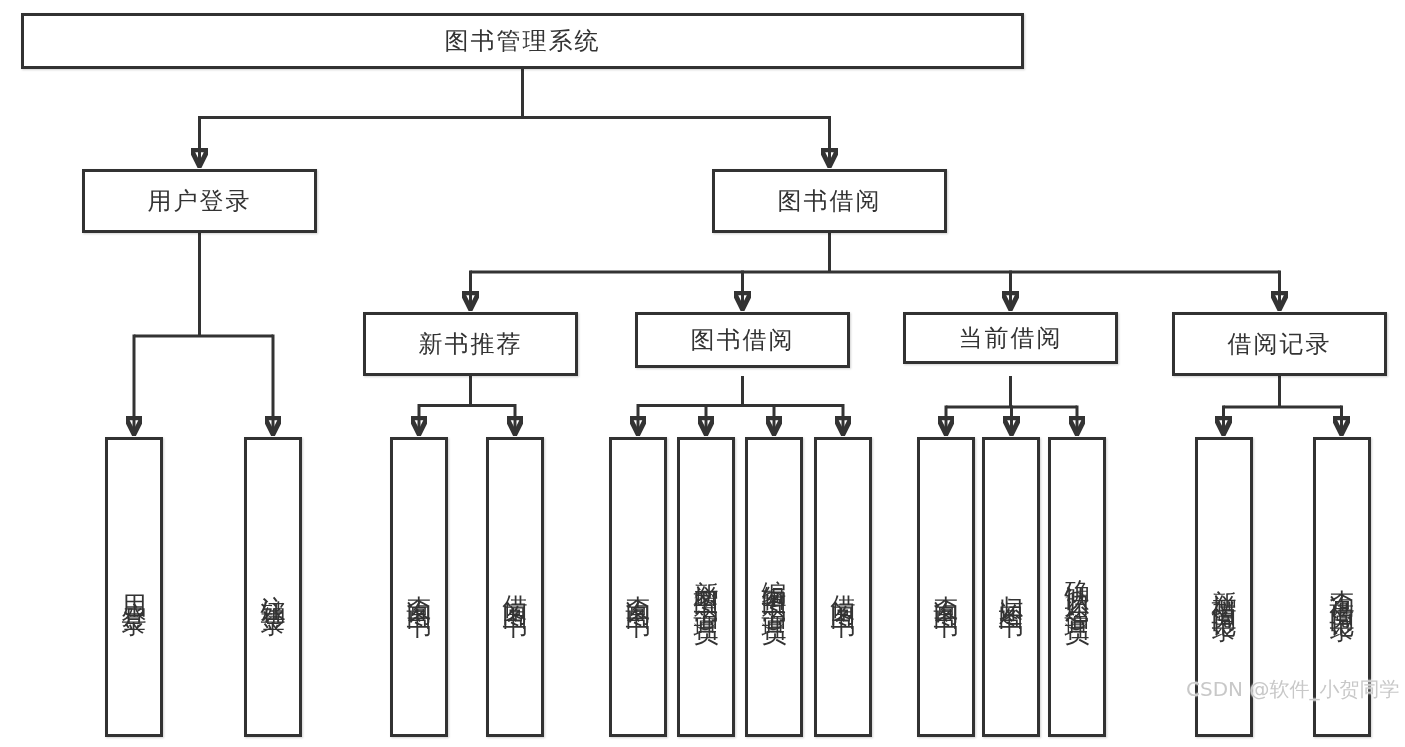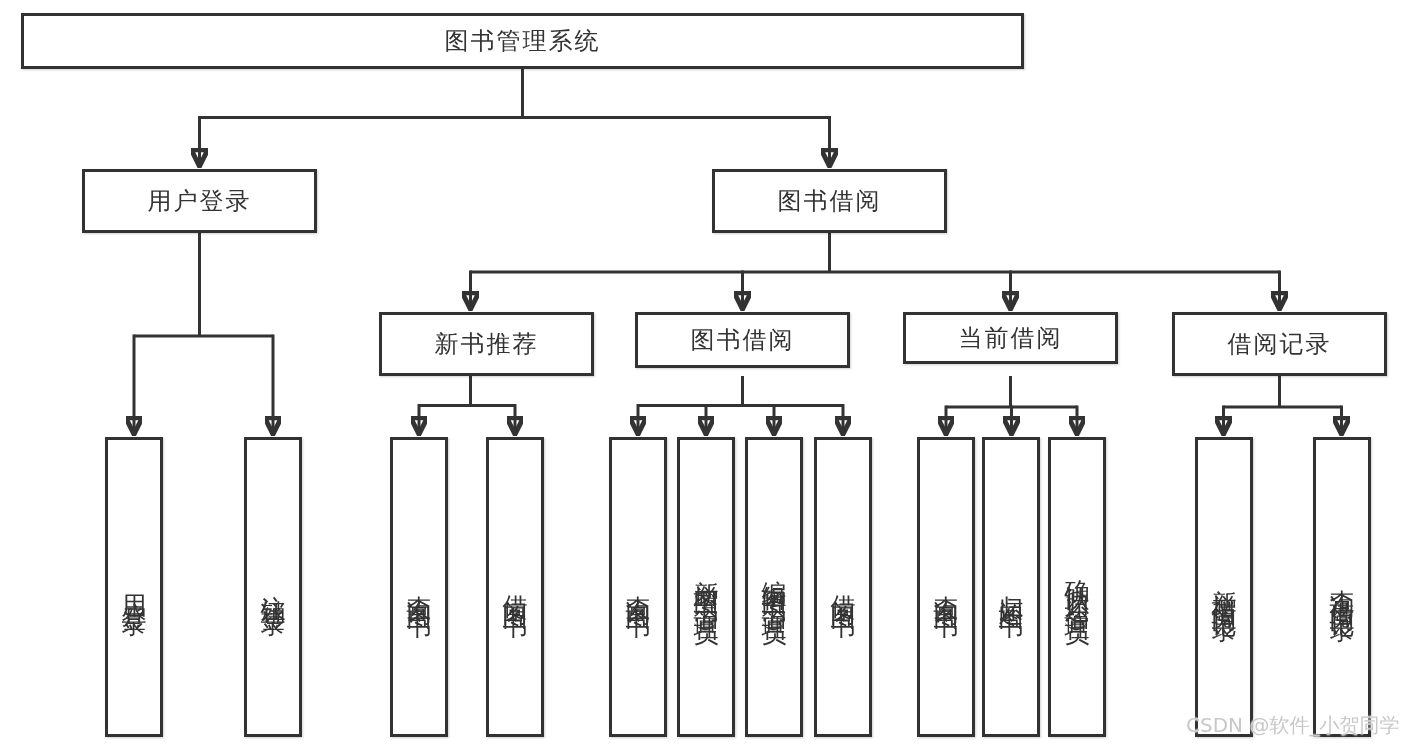--- a/index.html
+++ b/index.html
@@ -29,42 +29,42 @@
     writing-mode: vertical-rl;
     text-orientation: mixed;
     font-size: 25px;
     line-height: 1;
     letter-spacing: 6px;
   }
   
   .n-root   { left: 21px;  top: 13px;  width: 1003px; height: 56px; }
   .n-login  { left: 82px;  top: 169px; width: 235px;  height: 64px; }
   .n-mgmt   { left: 712px; top: 169px; width: 235px;  height: 64px; }
-  .n-nb     { left: 363px; top: 312px; width: 215px;  height: 64px; margin-left: 16px; }
+  .n-nb     { left: 363px; top: 312px; width: 215px;  height: 64px; }
   .n-bb     { left: 635px; top: 312px; width: 215px;  height: 56px; }
   .n-cb     { left: 903px; top: 312px; width: 215px;  height: 52px; }
   .n-br     { left: 1172px;top: 312px; width: 215px;  height: 64px; }
   .leaf     { top: 437px; width: 58px; height: 300px; position: absolute; }
   .l-ulogin  { left: 105px; }
   .l-ulogout { left: 244px; }
   .l-nb1     { left: 390px; }
   .l-nb2     { left: 486px; }
   .l-bb1     { left: 609px; }
   .l-bb2     { left: 677px; }
   .l-bb3     { left: 745px; }
   .l-bb4     { left: 814px; }
   .l-cb1     { left: 917px; }
   .l-cb2     { left: 982px; }
   .l-cb3     { left: 1048px; }
   .l-br1     { left: 1195px; }
   .l-br2     { left: 1313px; }
   .watermark {
     position: absolute;
     left: 1186px;
-    top: 712px;
+    top: 676px;
     font-size: 20px;
     color: #c8c8c8;
     letter-spacing: 0px;
     white-space: nowrap;
     text-shadow: 0 0 2px #ffffff, 0 0 2px #ffffff;
     z-index: 5;
   }
 </style>
 </head>
 <body>

